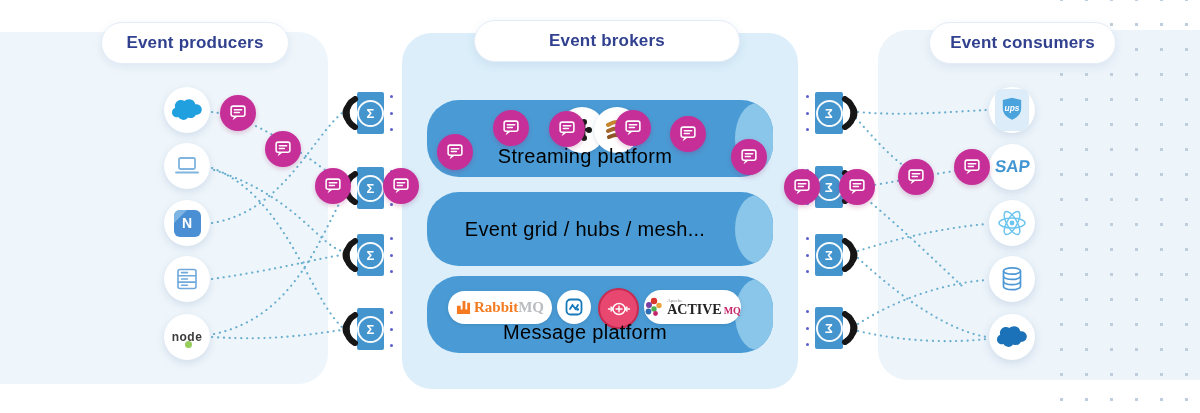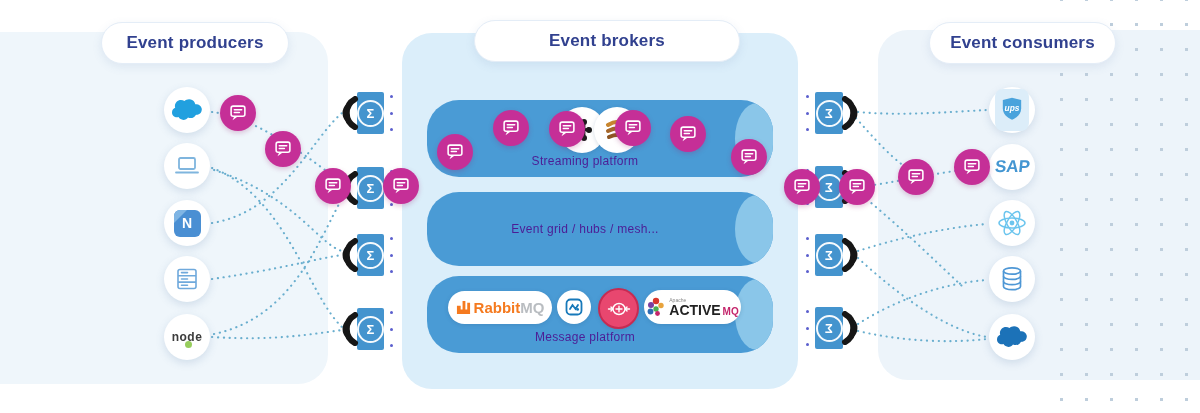--- a/index.html
+++ b/index.html
@@ -13,36 +13,36 @@
            background-image:radial-gradient(circle,#BECEDC 1.7px,transparent 1.9px);
            background-size:25px 25px;background-position:9px 12px;}
   .pill{position:absolute;background:#fff;border:1px solid #E4EDF7;border-radius:21px;
         box-shadow:0 3px 10px rgba(90,120,170,.12);display:flex;align-items:center;justify-content:center;
         color:#31418F;font-size:17px;font-weight:700;letter-spacing:.2px;}
   svg.wires{position:absolute;left:0;top:0;}
   .node-circle{position:absolute;width:46px;height:46px;border-radius:50%;background:#fff;
         box-shadow:0 3px 8px rgba(70,110,160,.18);display:flex;align-items:center;justify-content:center;}
   .cyl{position:absolute;left:427px;width:346px;background:#4A9BD5;border-radius:32px;overflow:hidden;}
   .cyl .cap{position:absolute;right:-6px;top:3px;bottom:3px;width:44px;background:#8AC6E9;border-radius:50%;}
-  .cyl .lbl{position:absolute;left:0;right:30px;text-align:center;color:#4c1d95;font-size:12px;letter-spacing:.3px;}
+  .cyl .lbl{position:absolute;left:0;right:30px;text-align:center;color:#000000;font-size:20px;letter-spacing:.3px;}
   .lbl.bottom{bottom:9px;} .lbl.middle{top:50%;transform:translateY(-50%);}
   .sbox{position:absolute;width:27px;height:42px;background:#4494CE;border-radius:2px;
         display:flex;align-items:center;justify-content:center;}
   .sigma-ring{width:23px;height:23px;border:2px solid rgba(255,255,255,.95);border-radius:50%;
         display:flex;align-items:center;justify-content:center;color:#fff;font-size:13px;font-weight:700;}
   .mirror{transform:scaleX(-1);}
   .crescent{position:absolute;top:4px;}
   .crescent.pleft{left:-15px;} .crescent.pright{right:-15px;transform:scaleX(-1);}
   .qdots{position:absolute;top:3px;display:flex;flex-direction:column;justify-content:space-between;height:36px;}
   .qdots.dright{right:-9px;} .qdots.dleft{left:-9px;}
   .qdots i{width:3px;height:3px;border-radius:50%;background:#5B5FCE;}
   .bubble{position:absolute;width:36px;height:36px;border-radius:50%;background:#C52F97;
         box-shadow:0 2px 5px rgba(150,30,110,.25);display:flex;align-items:center;justify-content:center;}
   .logo-pill{position:absolute;background:#fff;border-radius:17px;box-shadow:0 1px 4px rgba(40,80,120,.2);
-        display:flex;align-items:center;justify-content:center;gap:3px;}
+        display:flex;align-items:center;justify-content:center;gap:3px;font-family:Liberation Serif, serif;}
   .logo-circ{position:absolute;background:#fff;border-radius:50%;box-shadow:0 1px 4px rgba(40,80,120,.2);
         display:flex;align-items:center;justify-content:center;}
   .rabbit-txt{font-size:15px;font-weight:800;color:#F57A1F;}
   .rabbit-mq{font-size:15px;font-weight:800;color:#B9BDC1;margin-left:-3px;}
   .amq-wrap{display:flex;flex-direction:column;line-height:1;align-items:flex-start;}
   .amq-apache{font-size:5px;color:#8a8a8a;}
   .amq-row{display:flex;gap:2px;align-items:baseline;}
   .amq-active{font-size:14px;font-weight:800;color:#222;}
   .amq-mq{font-size:10px;font-weight:800;color:#C4256B;}
   .sap-txt{font-size:17px;font-weight:800;color:#4496D2;transform:skewX(-6deg);}

